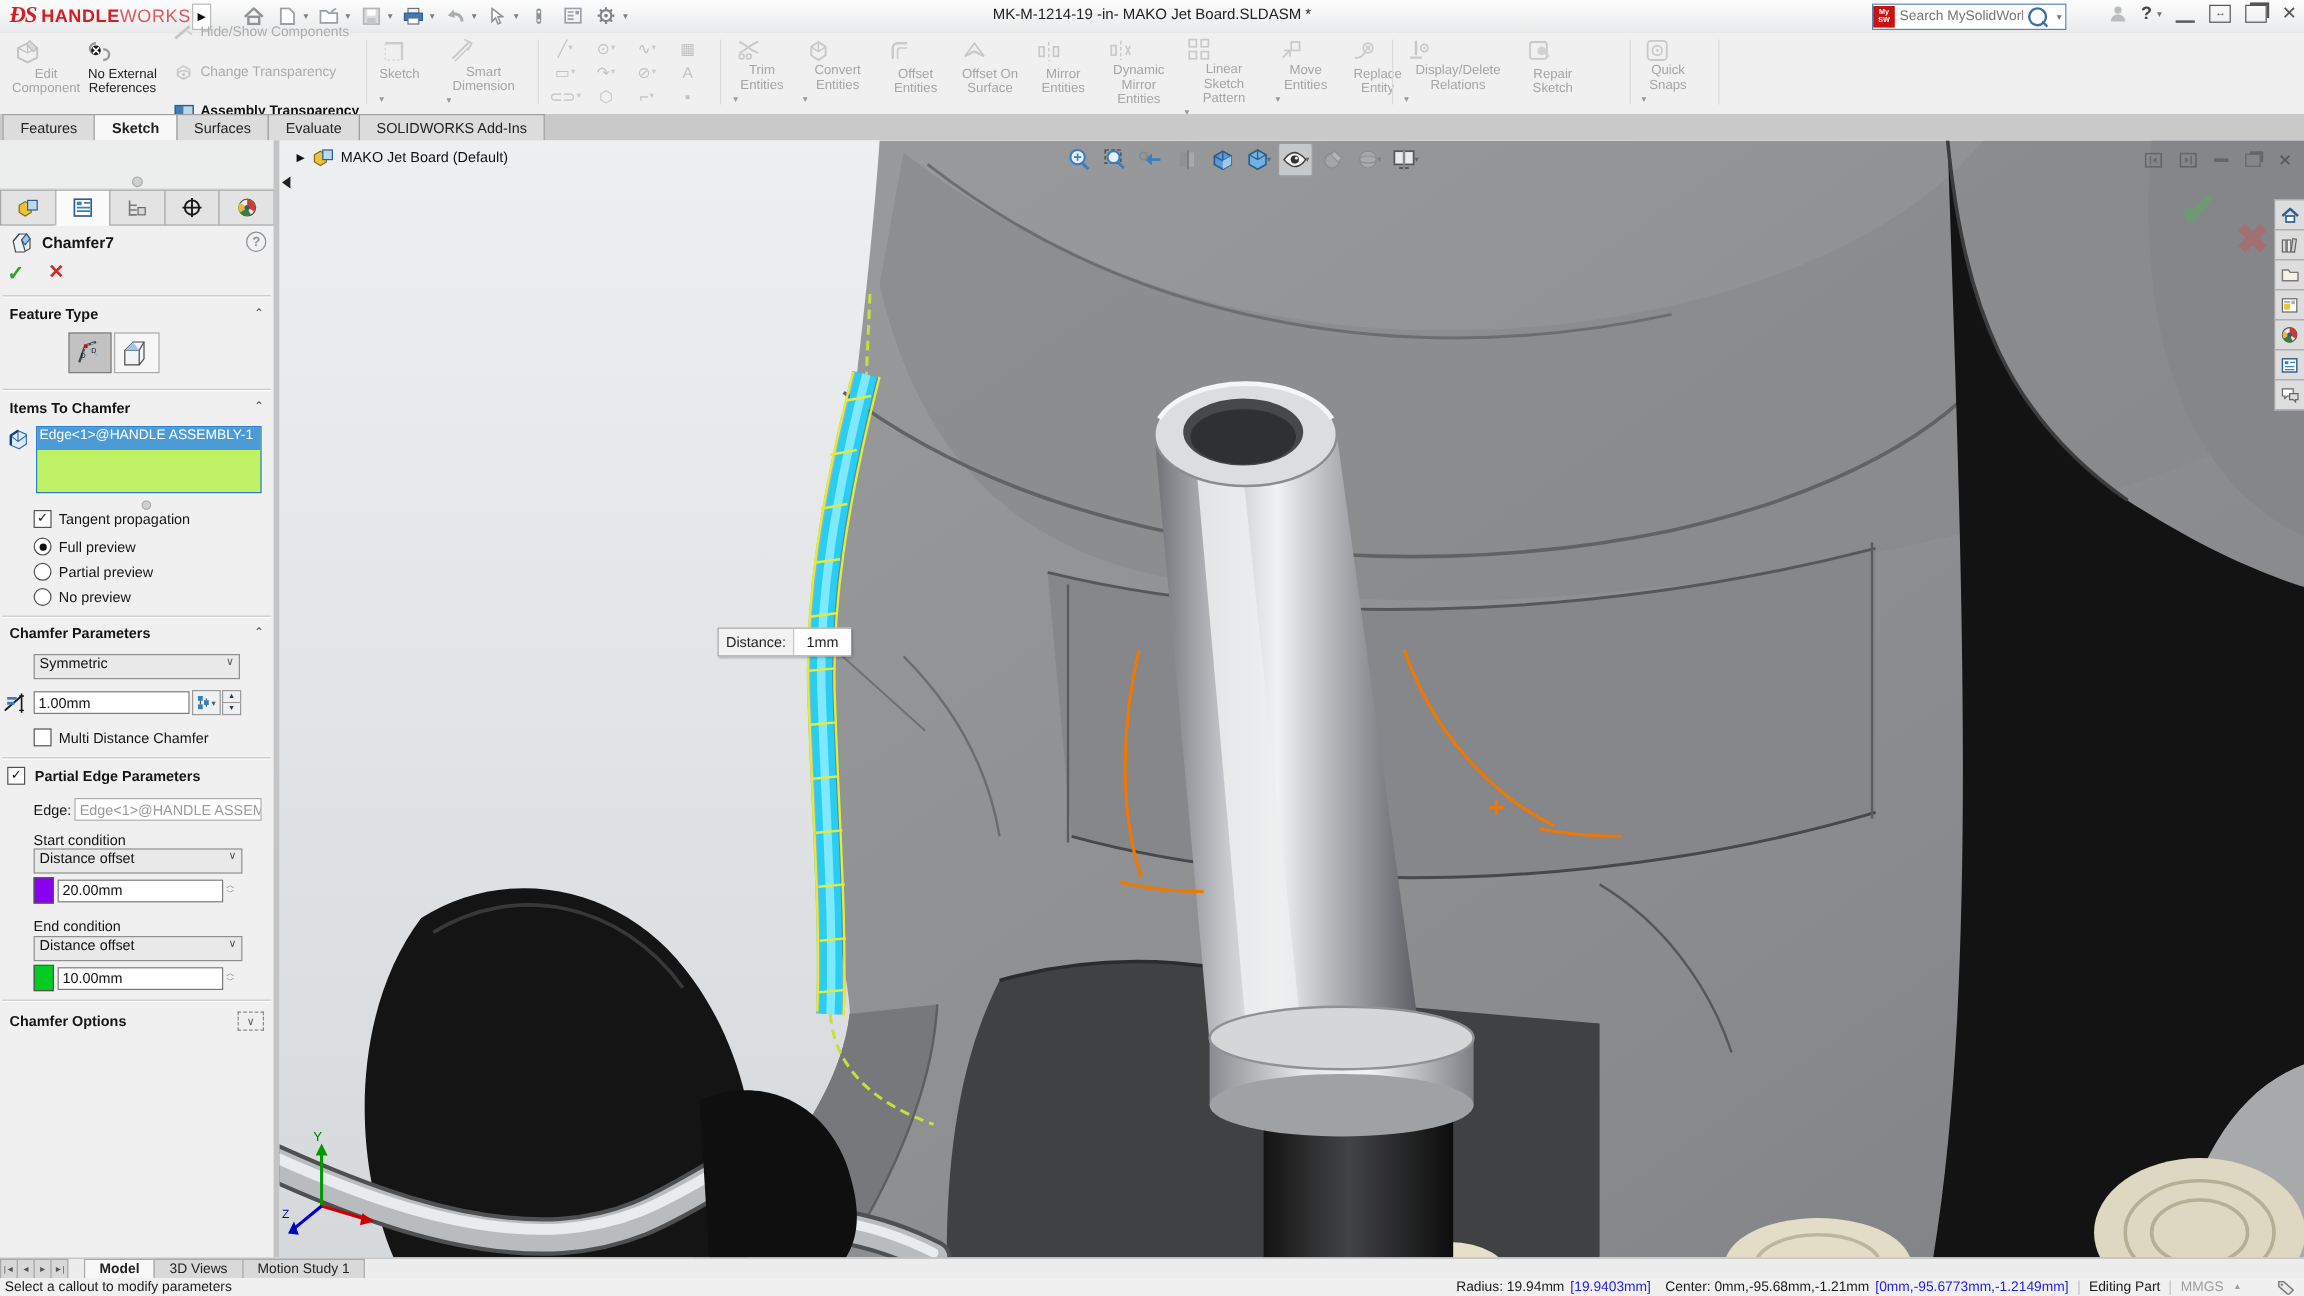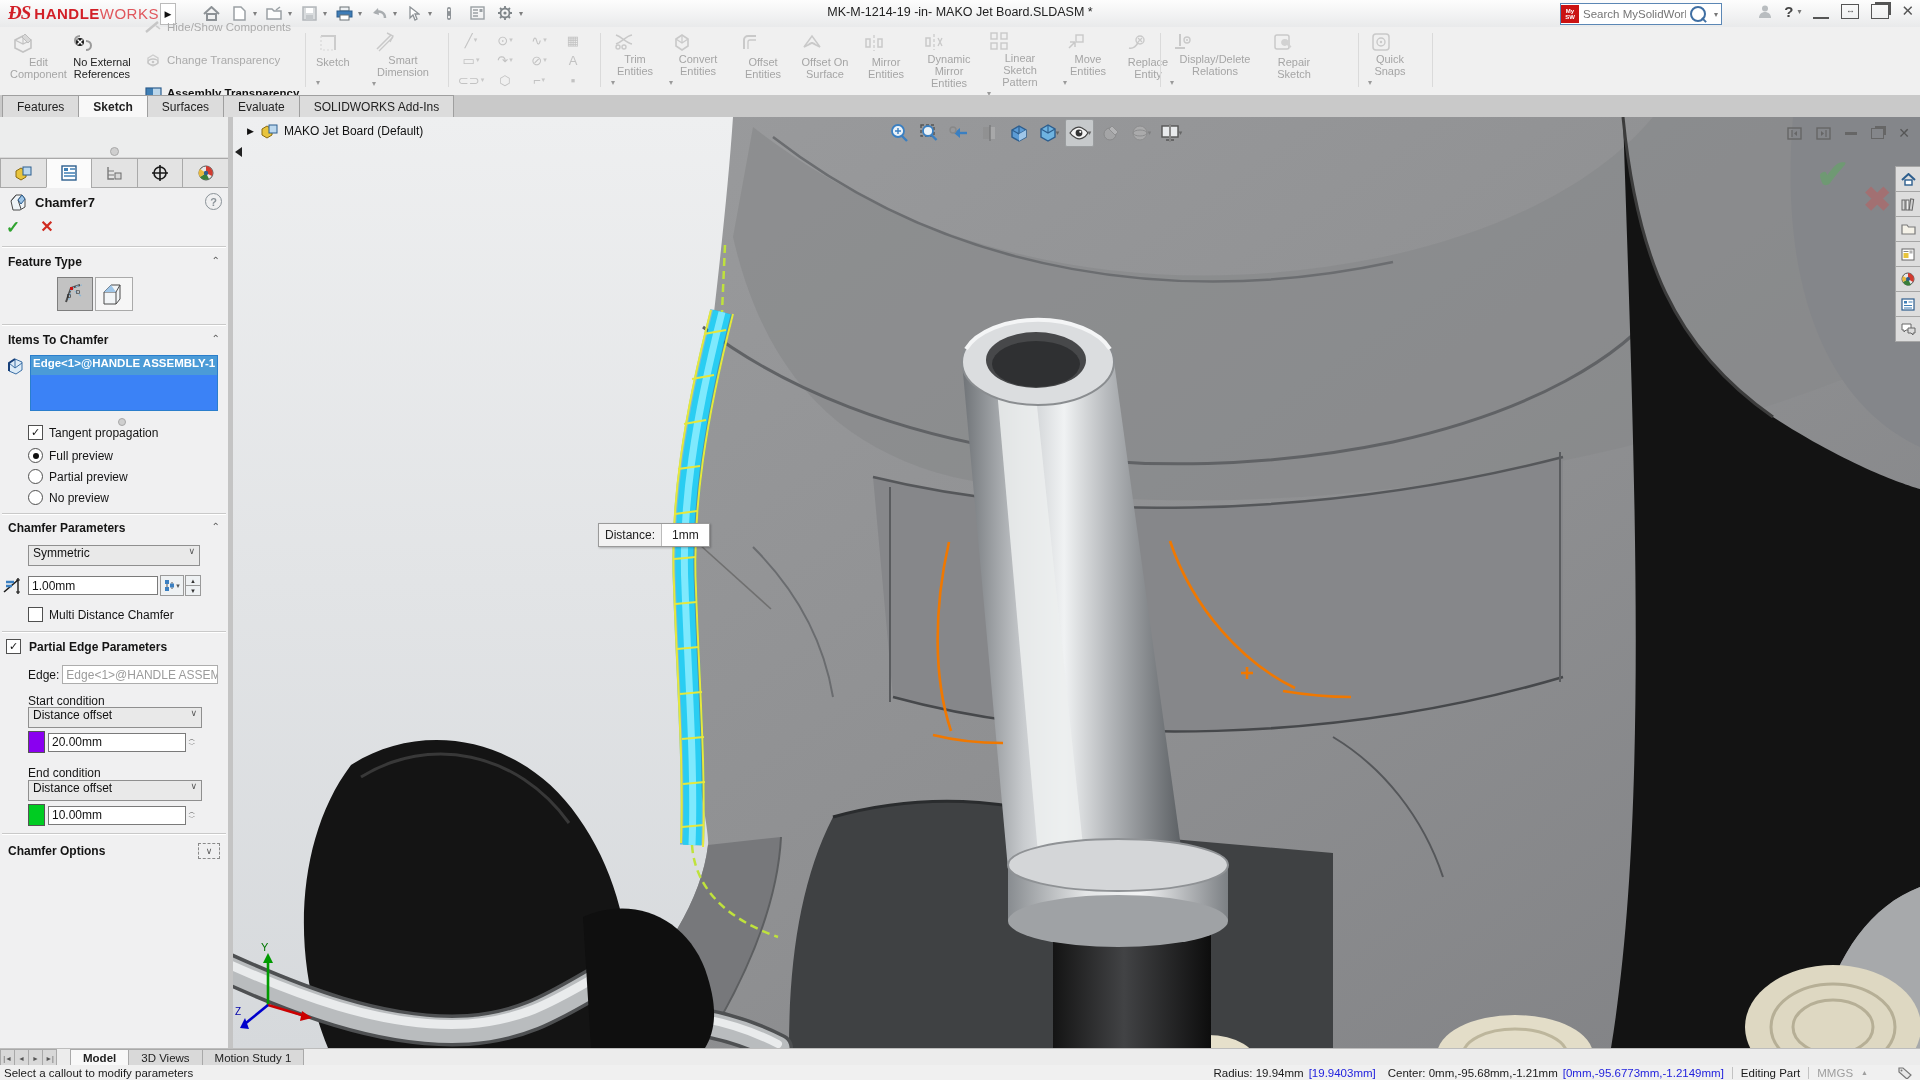--- a/index.html
+++ b/index.html
@@ -541,21 +541,21 @@
     <span class="sect">Items To Chamfer</span>
     <span class="chev-sec">⌃</span>
   </div>
   <div class="pm-row" style="top:240px;left:6px;">
     <span><svg width="19" height="18" viewBox="0 0 19 18">
           <path d="M3 6l6-4 7 3v8l-6 4-7-3z" fill="#dcebf7" stroke="#3a6ea5"></path>
           <path d="M9 2v9M3 6l6 5 7-5" fill="none" stroke="#3a6ea5"></path>
           <path d="M9 2 3 6v8" fill="none" stroke="#18407a" stroke-width="2"></path>
         </svg></span>
   </div>
-  <div class="pm-row" style="top:238px;left:30px;width:186px;height:54px;border:1px solid #2a7ecc;background:#3b82f6;font-weight:bold;">
+  <div class="pm-row" style="top:238px;left:30px;width:186px;height:54px;border:1px solid #2a7ecc;background:#bef264;">
     <div style="height:17px;background:#4b9bd7;color:#fff;font-size:11.5px;padding:1px 2px;white-space:nowrap;overflow:hidden;">Edge&lt;1&gt;@HANDLE ASSEMBLY-1</div>
   </div>
   <div class="pm-row" style="top:295px;left:118px;"><span class="grip-dot" style="position:static;display:inline-block;width:6px;height:6px;"></span></div>
 
   <div class="pm-row" style="top:308px;left:28px;display:flex;align-items:center;gap:6px;">
     <span class="cbx">✓</span>
     <span class="lbl">Tangent propagation</span>
   </div>
   <div class="pm-row" style="top:331px;left:28px;display:flex;align-items:center;gap:6px;">
     <span class="rad">

